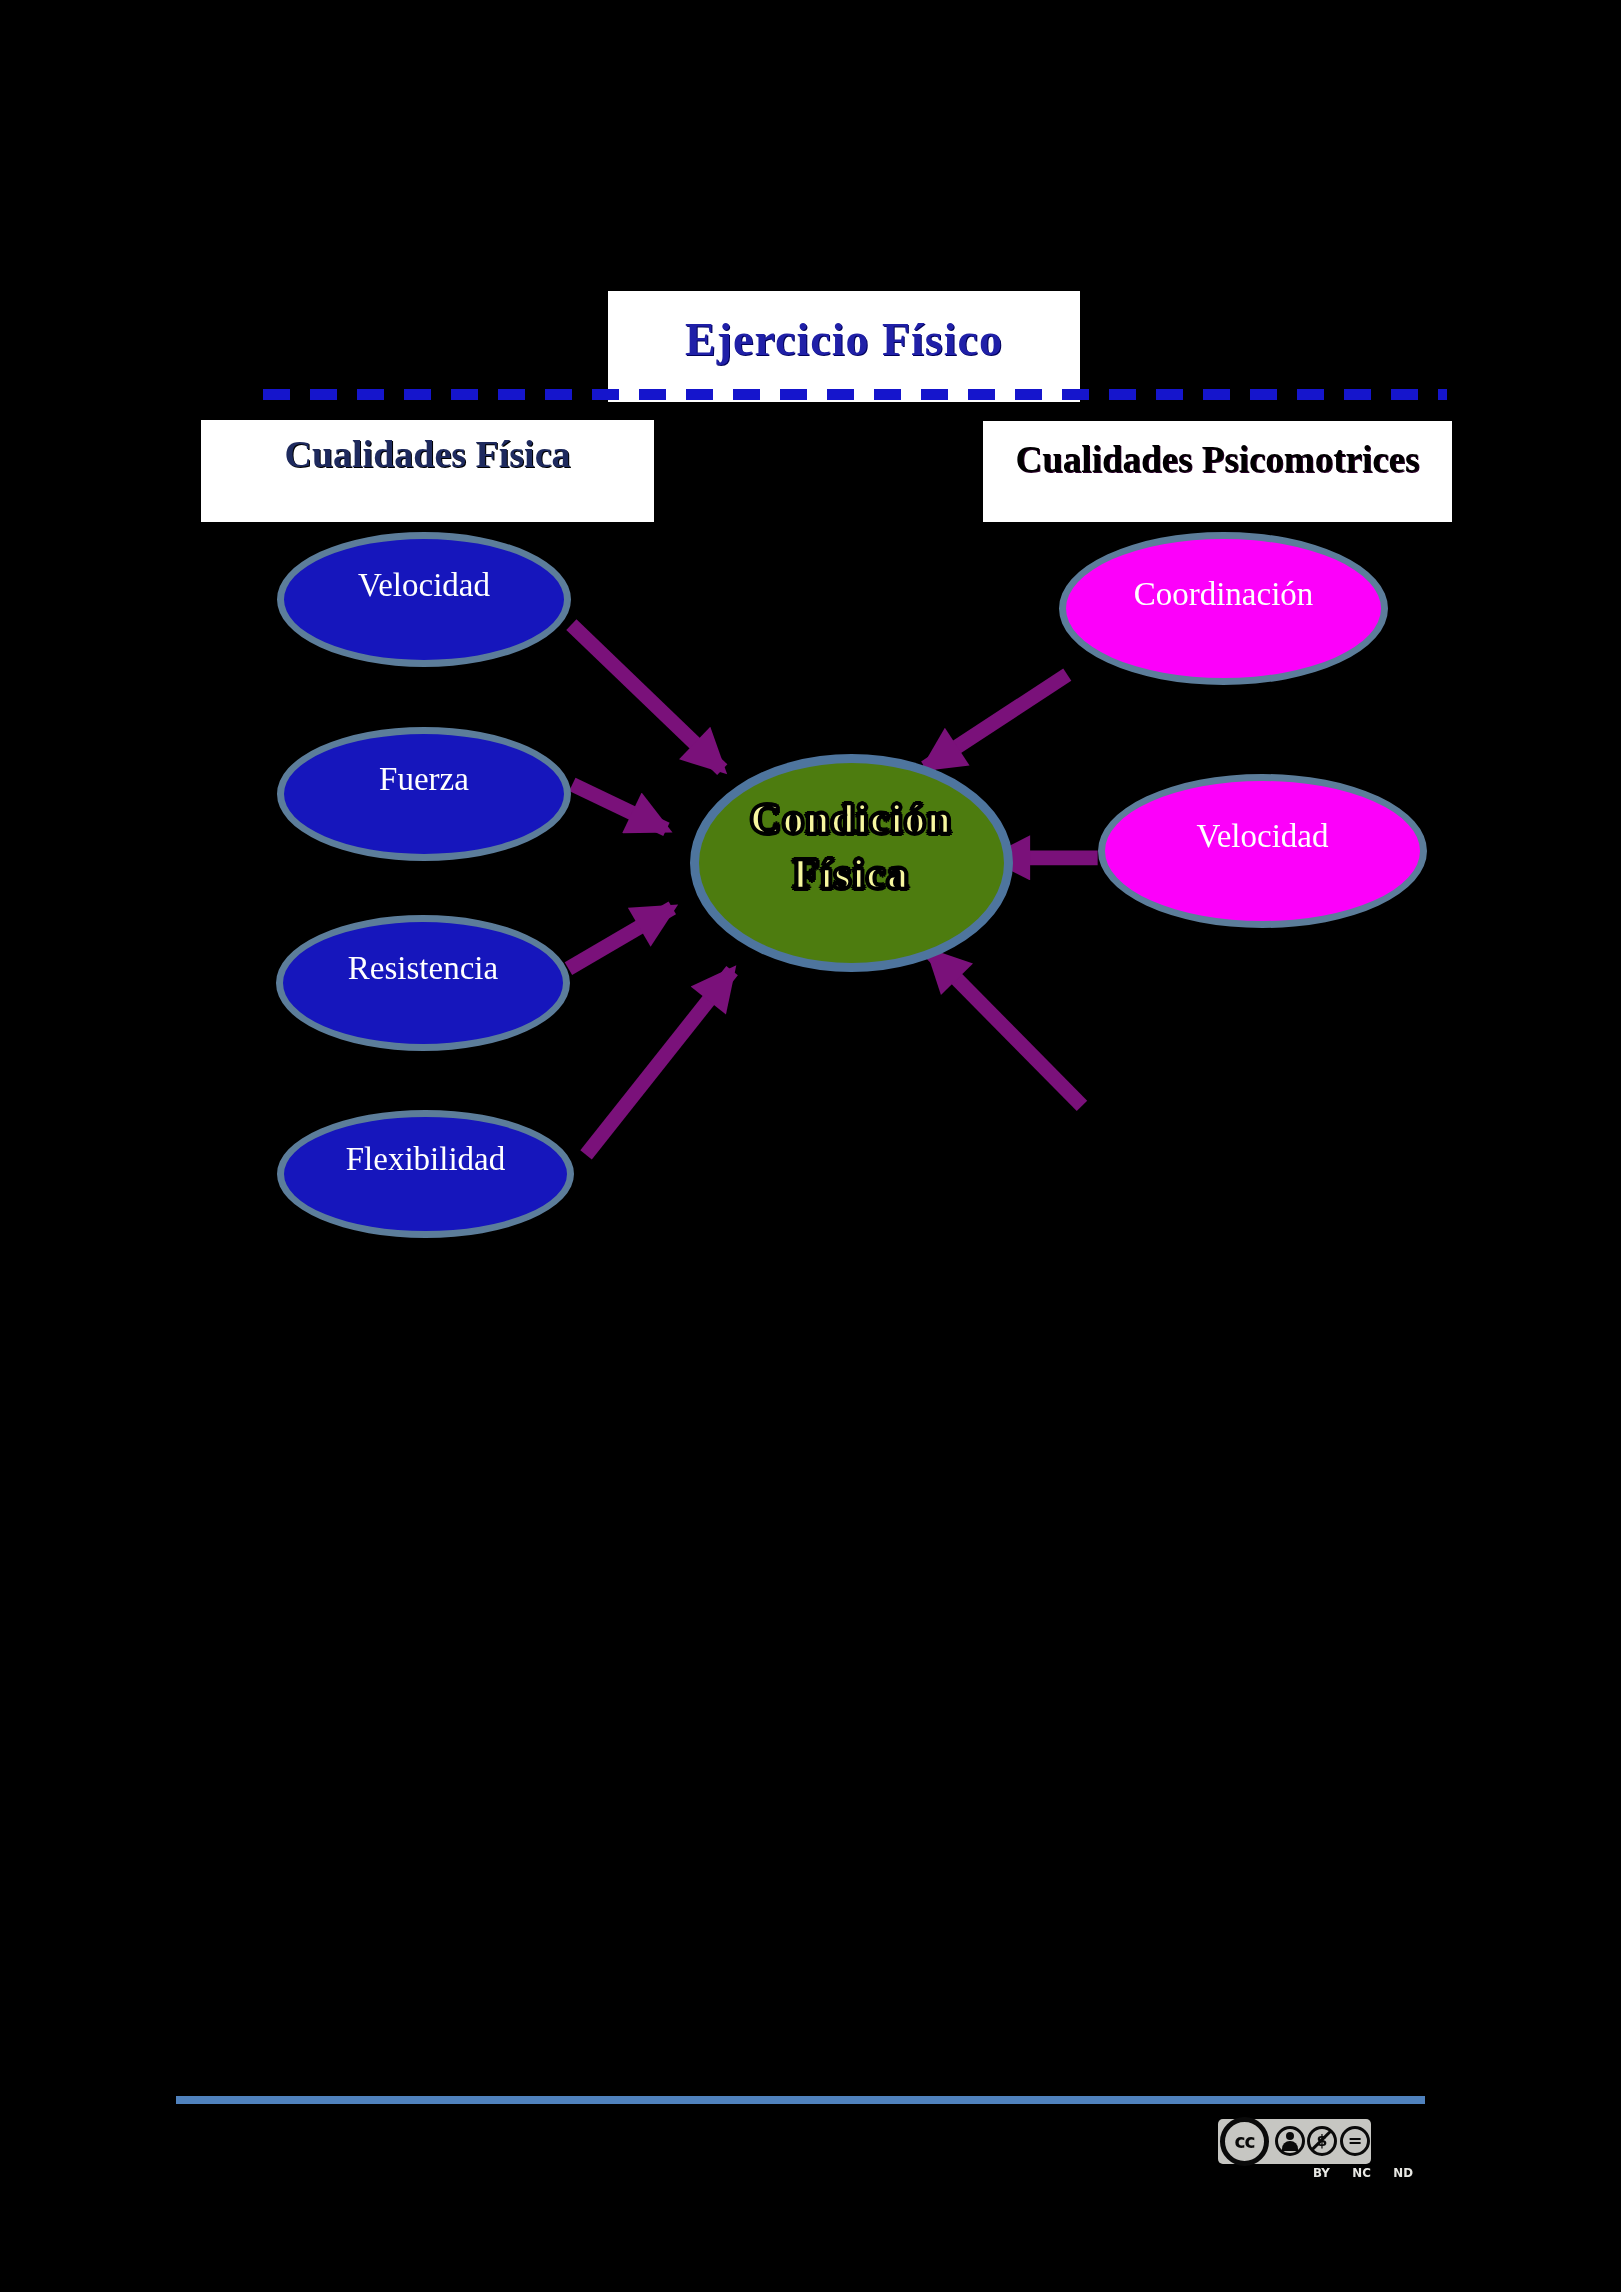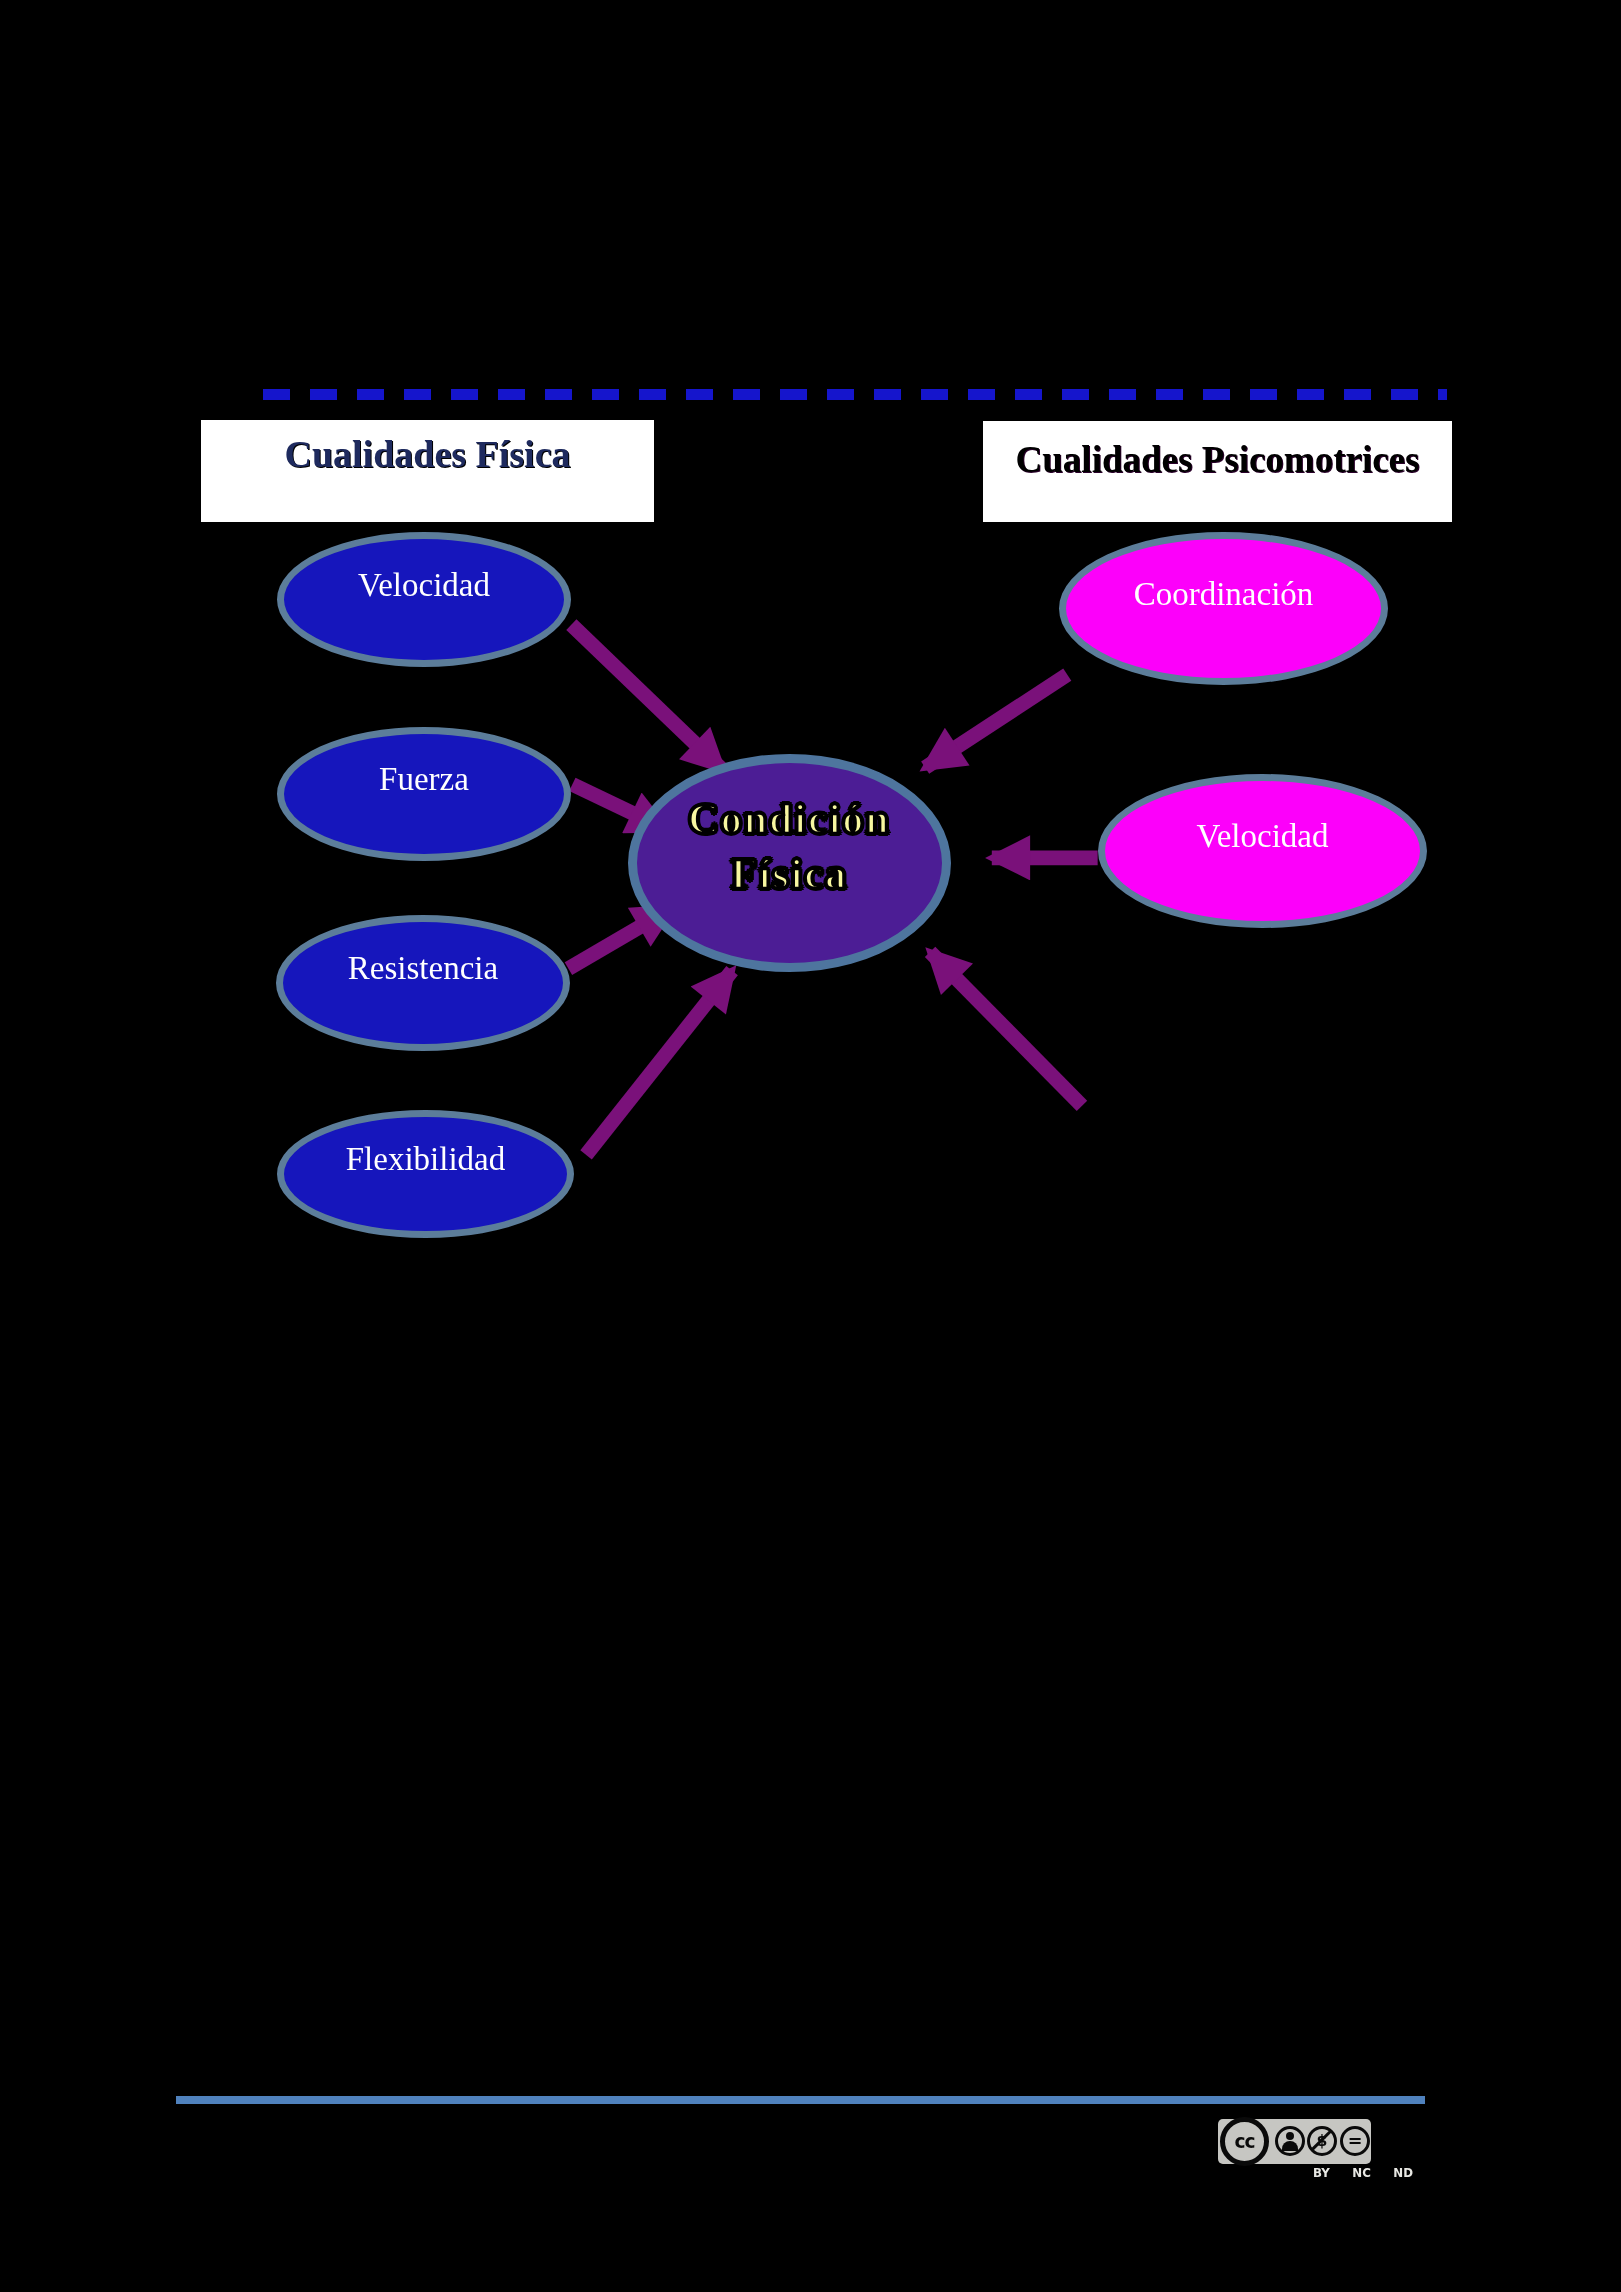--- a/index.html
+++ b/index.html
@@ -67,22 +67,22 @@
   .node.blue    { background: #1616BC; }
   .node.magenta { background: #FC00FA; }
   .n-velocidad    { left: 277px; top: 532px;  width: 294px; height: 135px; }
   .n-fuerza       { left: 277px; top: 727px;  width: 294px; height: 134px; }
   .n-resistencia  { left: 276px; top: 915px;  width: 294px; height: 136px; }
   .n-flexibilidad { left: 277px; top: 1110px; width: 297px; height: 128px; }
   .n-coordinacion { left: 1059px; top: 532px;  width: 329px; height: 153px; }
   .n-agilidad     { left: 1098px; top: 774px;  width: 329px; height: 154px; }
   .n-equilibrio   { left: 1075px; top: 1043px; width: 327px; height: 154px; }
   .n-center {
-    left: 628px; top: 754px; width: 323px; height: 218px;
-    background: #4c1d95;
+    left: 690px; top: 754px; width: 323px; height: 218px;
+    background: #4d7c0f;
     border: 9.8px solid #4E759E;
     flex-direction: column;
     padding-bottom: 33px;
     z-index: 4;
   }
   .n-center .line {
     font-size: 42px; font-weight: bold; color: #F7F7A0;
     line-height: 1.3;
     -webkit-text-stroke: 2.5px #000;
     text-shadow: -2px -2px 0 #000, 2px -2px 0 #000, -2px 2px 0 #000,
@@ -120,20 +120,23 @@
     position: absolute; left: 55px; top: 47px; width: 100px;
     display: flex; justify-content: space-between;
     color: #E8E8E4; font-family: "DejaVu Sans", sans-serif; font-size: 11.8px; font-weight: bold; margin-left: 40px;
   }
 </style>
 </head>
 <body>
 
 <div class="canvas">
 
+  <div class="panel title-box">
+    <span class="txt">Ejercicio Físico</span>
+  </div>
 
   <div class="dash-line"></div>
 
   <div class="panel header-left">
     <span class="txt">Cualidades Física</span>
   </div>
   <div class="panel header-right">
     <span class="txt">Cualidades Psicomotrices</span>
   </div>
 

